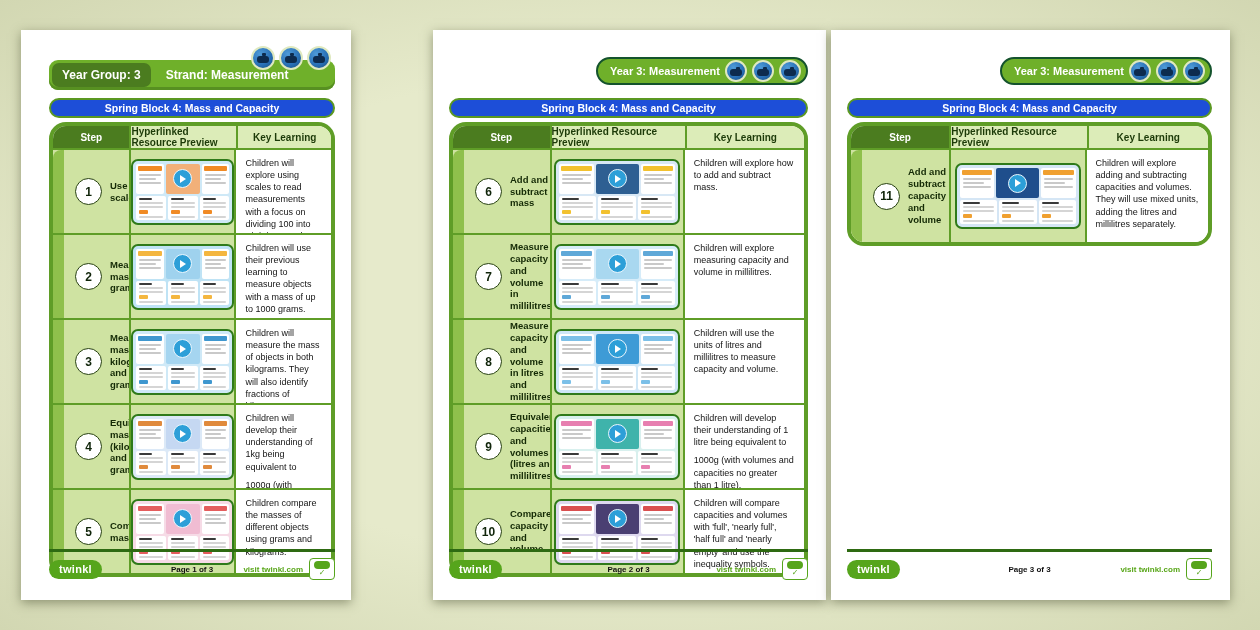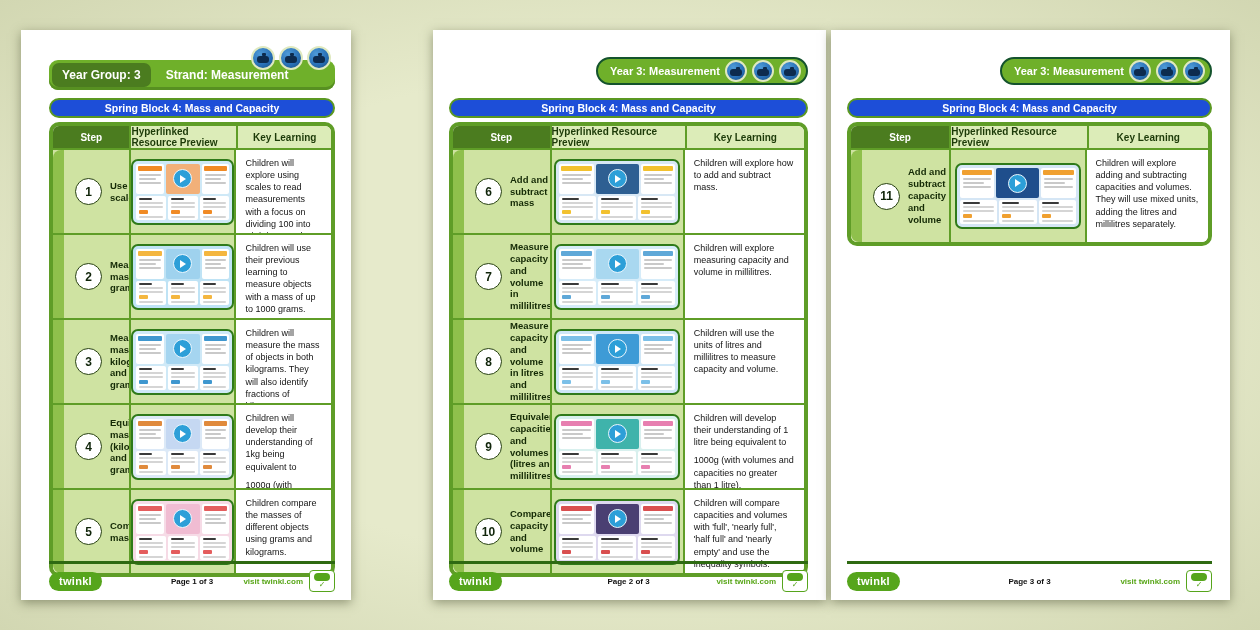--- a/index.html
+++ b/index.html
@@ -61,21 +61,21 @@
   .banner{
     position:absolute;top:68px;left:0;right:0;height:20px;
     background:#1d4ed8;border:2px solid #5b9822;border-radius:11px;box-sizing:border-box;
     display:flex;align-items:center;justify-content:center;
     color:#fff;font-weight:bold;font-size:10.5px;
   }
 
   
   .tbl{
     position:absolute;top:92px;left:0;right:0;
-    border:4px solid #5f9d27;border-radius:10px;overflow:hidden;background:#fff;
+    border:4px solid #5f9d27;border-radius:17px;overflow:hidden;background:#fff;
   }
   .thead{display:grid;grid-template-columns:27.5% 38.5% 34%;height:22px;border-bottom:2px solid #5f9d27;}
   .th{
     display:flex;align-items:center;justify-content:center;
     font-weight:bold;font-size:10px;color:#1c3a08;background:#dcecb8;
   }
   .th.step{background:#4b7c1f;color:#fff;}
   .th + .th{border-left:2px solid #5f9d27;}
 
   .row{display:grid;grid-template-columns:27.5% 38.5% 34%;height:83px;}
@@ -127,21 +127,21 @@
     border-left:6px solid #fff;border-top:4px solid transparent;border-bottom:4px solid transparent;
   }
   .t-bot{display:flex;gap:2px;flex:1;}
   .sheet{flex:1;background:#fff;border-radius:2px;padding:2px 3px;display:flex;flex-direction:column;gap:2px;}
   .sheet i{display:block;height:2px;background:#d5d5d5;border-radius:1px;}
   .sheet i.t{background:#3a3a3a;width:55%;}
   .sheet i.dot{width:9px;height:4px;background:var(--pa);}
 
   
   .foot{
-    position:absolute;bottom:8px;left:0;right:0;
+    position:absolute;bottom:20px;left:0;right:0;
     border-top:3px solid #2e6a12;padding-top:6px;
     display:flex;align-items:center;justify-content:space-between;
   }
   .logo{
     background:#56a51c;color:#fff;font-weight:bold;font-size:11px;
     padding:3px 10px 4px 10px;border-radius:12px;letter-spacing:.3px;
   }
   .pagelabel{
     position:absolute;left:0;right:0;text-align:center;
     font-weight:bold;font-size:8px;color:#111;pointer-events:none;

